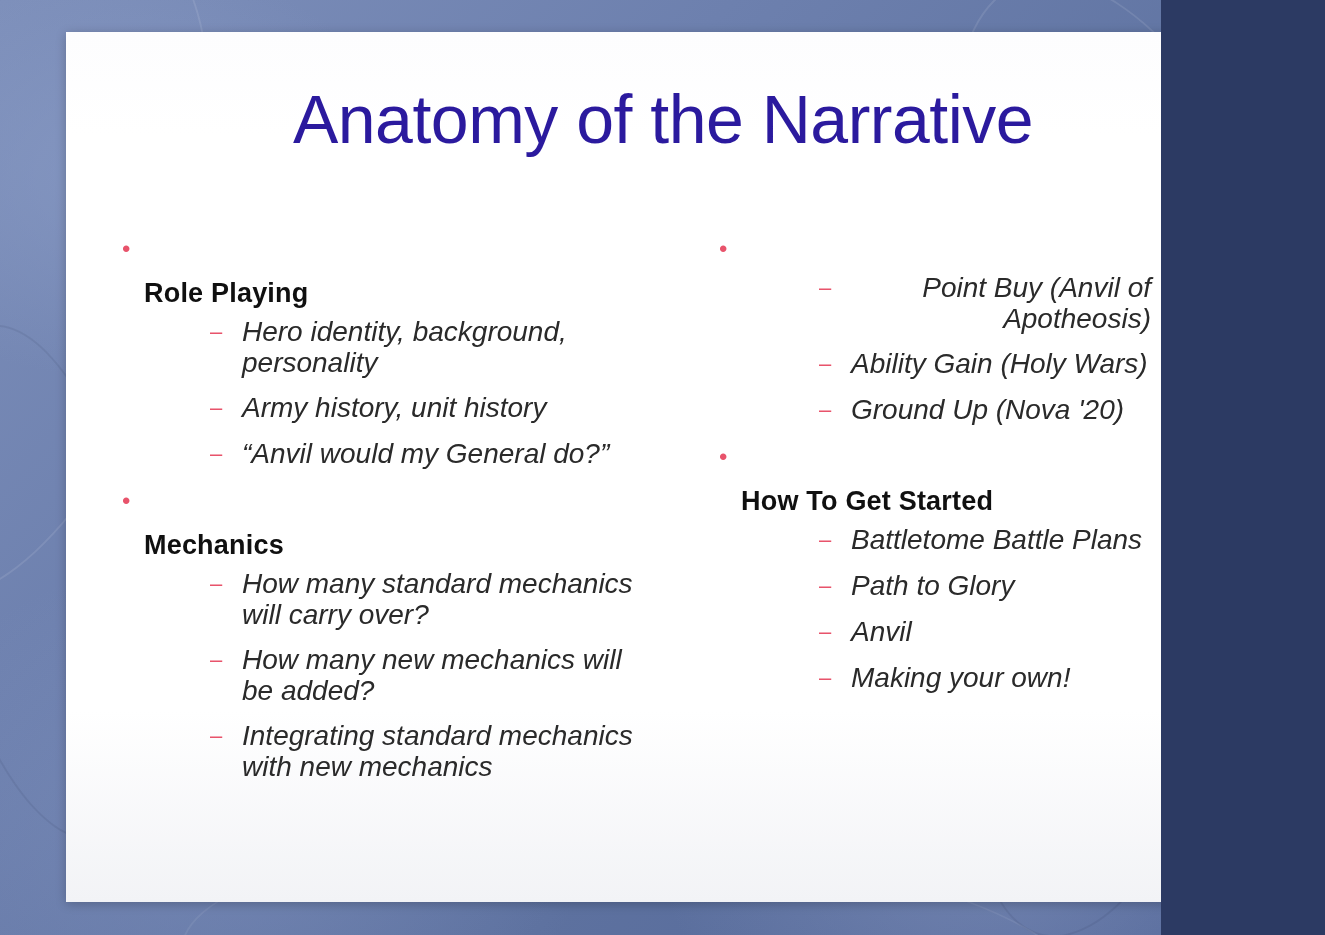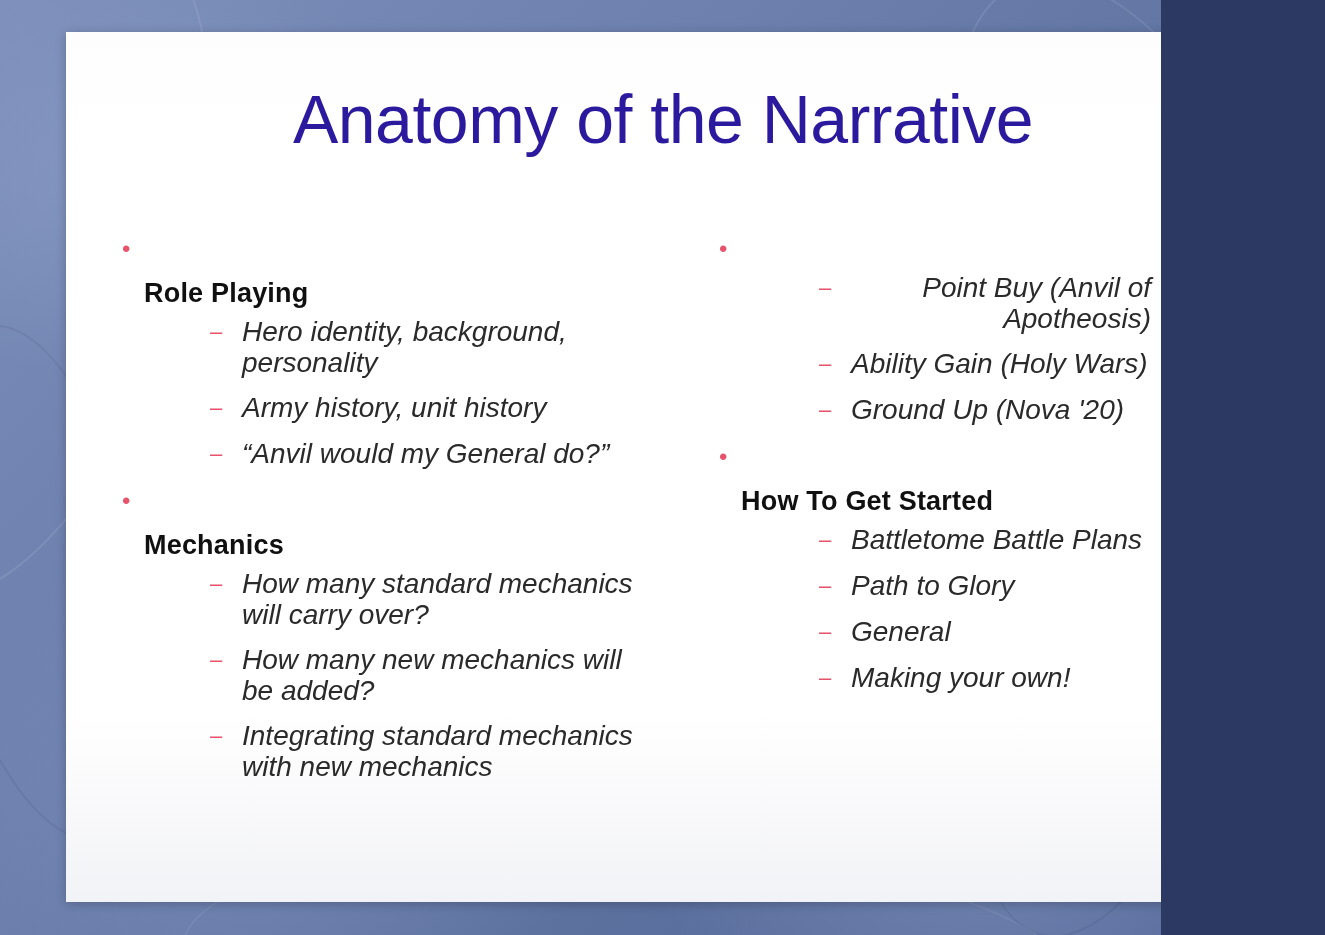--- a/index.html
+++ b/index.html
@@ -220,21 +220,21 @@
             <div class="l2-item">
               <span class="l2-dash">–</span>
               <span class="l2-text">Battletome Battle Plans</span>
             </div>
             <div class="l2-item">
               <span class="l2-dash">–</span>
               <span class="l2-text">Path to Glory</span>
             </div>
             <div class="l2-item">
               <span class="l2-dash">–</span>
-              <span class="l2-text">General</span>
+              <span class="l2-text">Anvil</span>
             </div>
             <div class="l2-item">
               <span class="l2-dash">–</span>
               <span class="l2-text">Making your own!</span>
             </div>
           </div>
         </div>
 
       </div>
 

